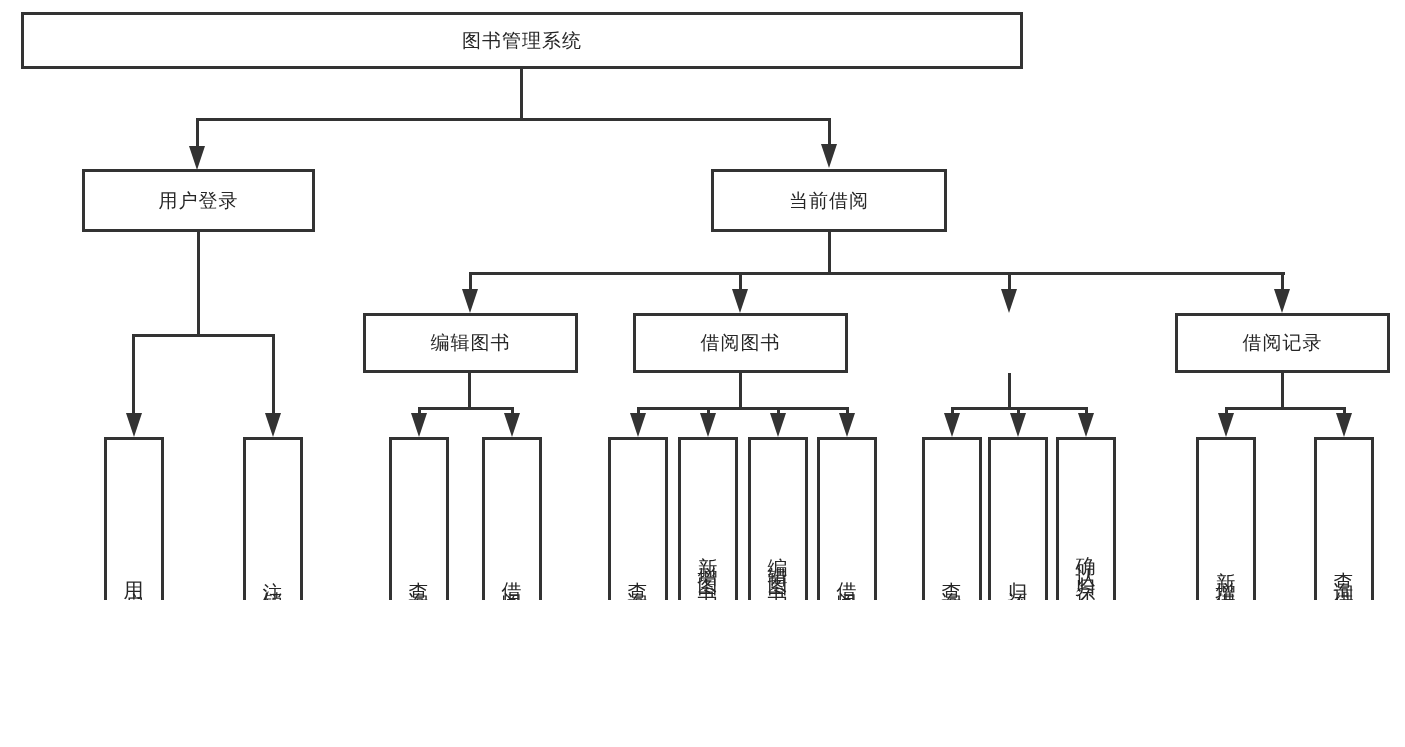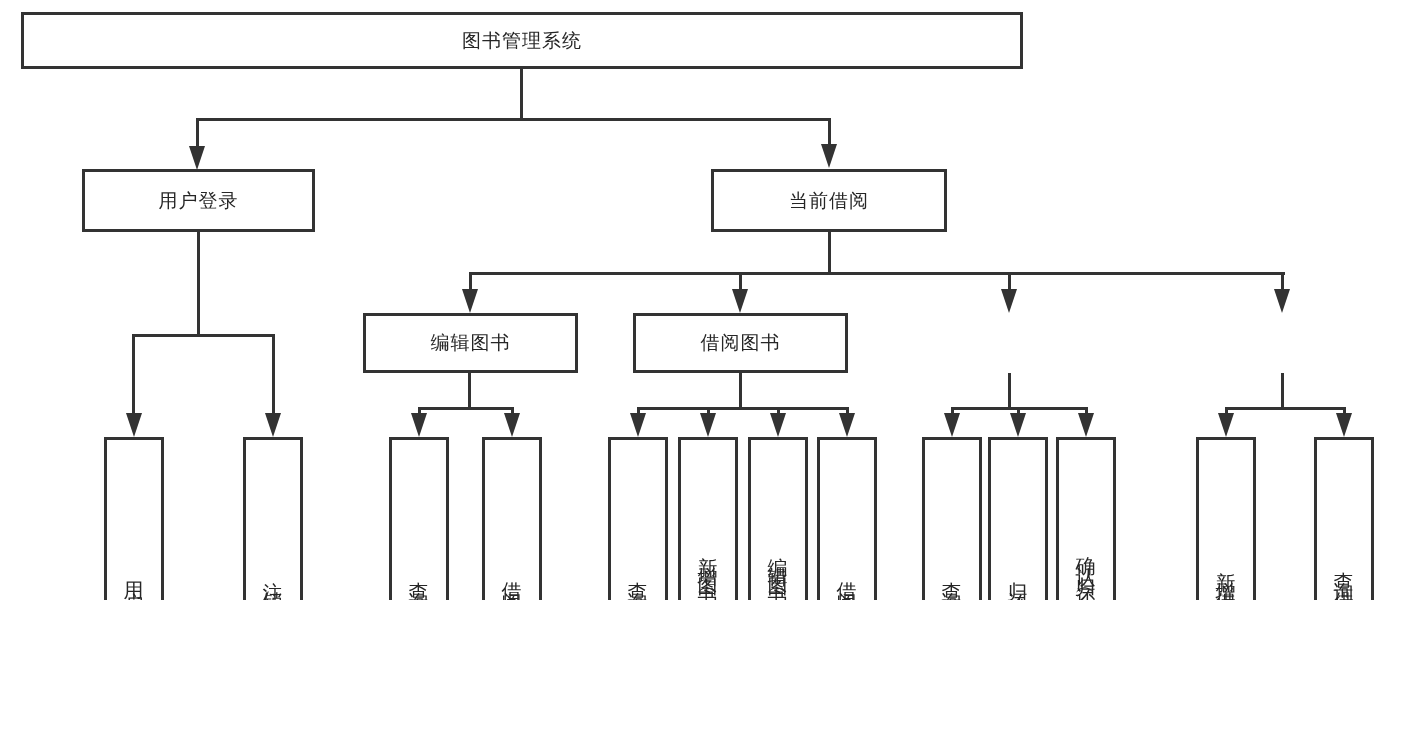--- a/index.html
+++ b/index.html
@@ -101,20 +101,23 @@
   <div class="arrowhead" style="left:1001px;top:289px"></div>
   <div class="vline" style="left:1281px;top:272px;height:22px"></div>
   <div class="arrowhead" style="left:1274px;top:289px"></div>
 
   <div class="node h-label" style="left:363px;top:313px;width:215px;height:60px">
     <span>编辑图书</span>
   </div>
   <div class="node h-label" style="left:633px;top:313px;width:215px;height:60px">
     <span>借阅图书</span>
   </div>
+  <div class="node h-label" style="left:1175px;top:313px;width:215px;height:60px">
+    <span>借阅记录</span>
+  </div>
 
   <div class="vline" style="left:468px;top:373px;height:37px"></div>
   <div class="hline" style="left:418px;top:407px;width:96px"></div>
   <div class="vline" style="left:418px;top:407px;height:12px"></div>
   <div class="arrowhead" style="left:411px;top:413px"></div>
   <div class="vline" style="left:511px;top:407px;height:12px"></div>
   <div class="arrowhead" style="left:504px;top:413px"></div>
 
   <div class="vline" style="left:739px;top:373px;height:37px"></div>
   <div class="hline" style="left:637px;top:407px;width:212px"></div>

